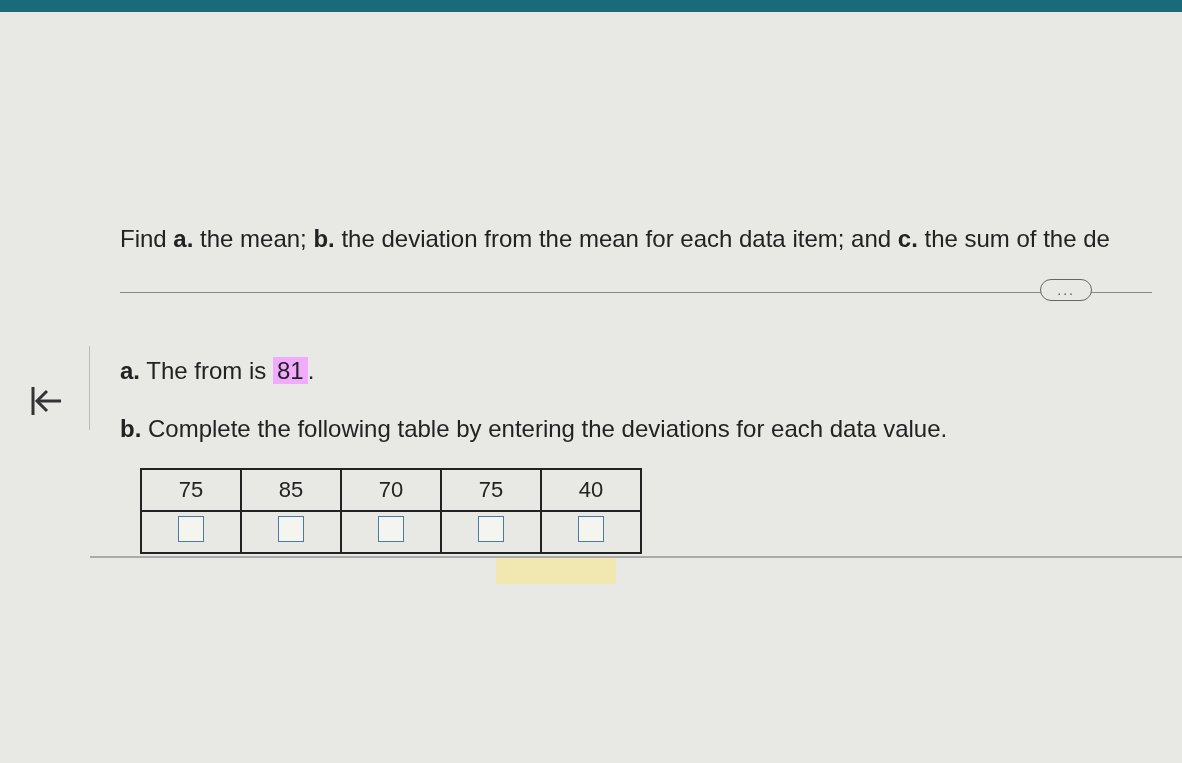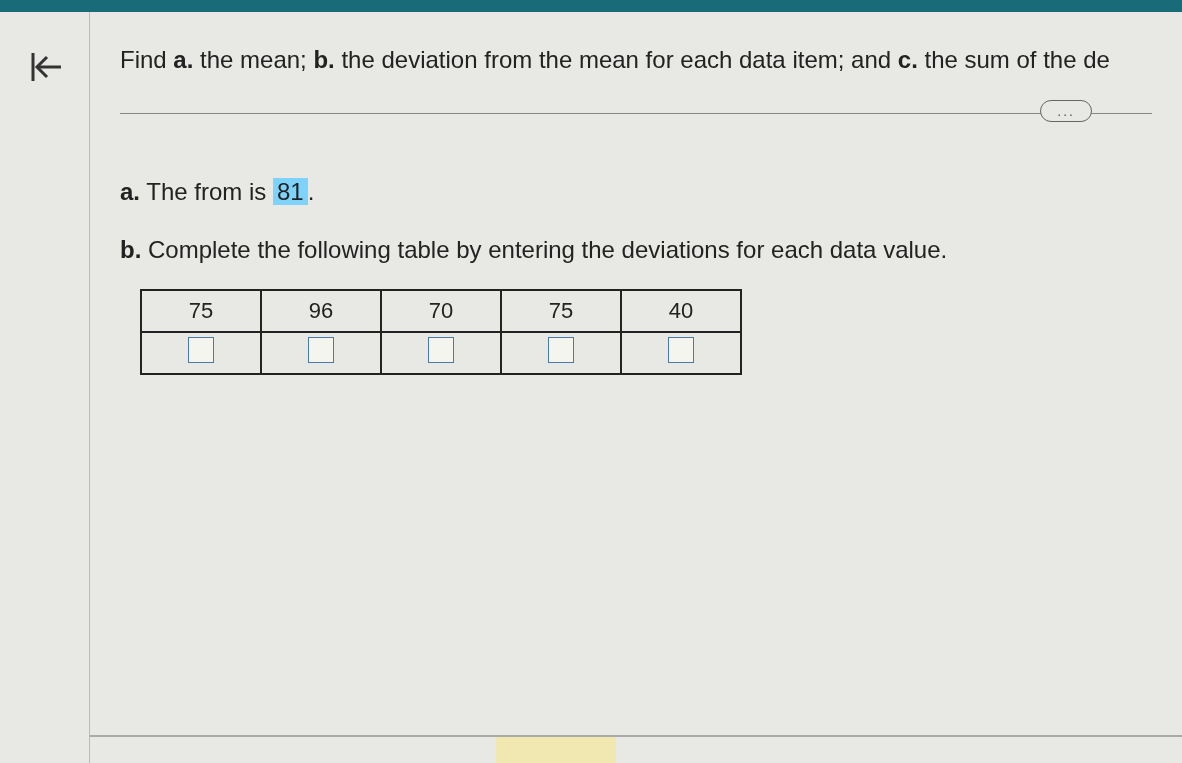--- a/index.html
+++ b/index.html
@@ -15,20 +15,21 @@
       overflow: hidden;
     }
     .top-bar {
       height: 12px;
       background: #1a6b7a;
     }
     .main-container {
       display: flex;
       height: 751px;
       background: #e8e8e4;
+      align-items: center;
     }
     .sidebar {
       width: 90px;
       background: #e8e8e4;
       border-right: 1px solid #bbb;
       display: flex;
       flex-direction: column;
       align-items: center;
       padding-top: 35px;
     }
@@ -80,35 +81,35 @@
       color: #555;
       letter-spacing: 2px;
       cursor: pointer;
     }
     .part-a {
       font-size: 24px;
       color: #222;
       margin-bottom: 30px;
     }
     .mean-value {
-      background: #7dd3fc;
+      background: #f0abfc;
       padding: 0 4px;
     }
     .part-b {
       font-size: 24px;
       color: #222;
       margin-bottom: 25px;
     }
     .deviation-table {
       border-collapse: collapse;
       margin-left: 20px;
     }
     .deviation-table td {
       border: 2.5px solid #222;
-      width: 120px;
+      width: 100px;
       height: 42px;
       text-align: center;
       font-size: 22px;
       color: #222;
     }
     .input-cell {
       width: 120px;
       height: 48px;
     }
     .input-box {
@@ -166,21 +167,21 @@
     <div class="part-a">
       <span class="bold">a.</span><span> The from is </span><span class="mean-value">81</span><span>.</span>
     </div>
     <div class="part-b">
       <span class="bold">b.</span><span> Complete the following table by entering the deviations for each data value.</span>
     </div>
     <table class="deviation-table">
       <tbody>
           <tr>
         <td>75</td>
-        <td>96</td>
+        <td>85</td>
         <td>70</td>
         <td>75</td>
         <td>40</td>
       </tr>
       <tr>
         <td class="input-cell"><span class="input-box"></span></td>
         <td class="input-cell"><span class="input-box"></span></td>
         <td class="input-cell"><span class="input-box"></span></td>
         <td class="input-cell"><span class="input-box"></span></td>
         <td class="input-cell"><span class="input-box"></span></td>

